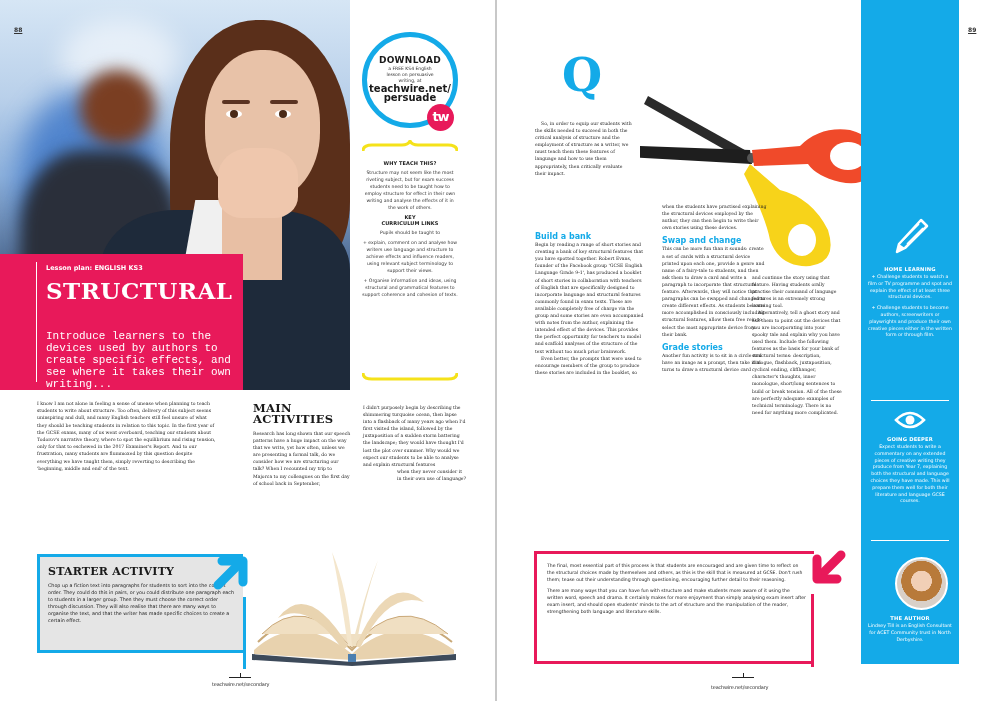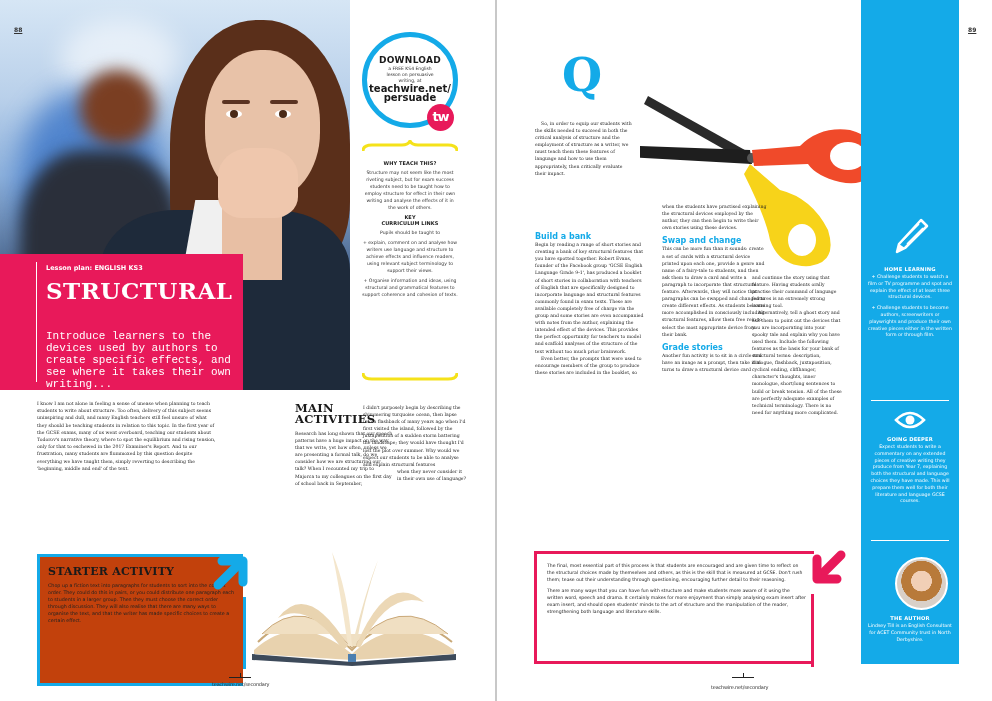--- a/index.html
+++ b/index.html
@@ -39,27 +39,27 @@
   .sidebar-left p { font-size: 4.6px; line-height: 7px; margin-bottom: 3px; }
 
   .title-box { position: absolute; left: 0; top: 254px; width: 243px; height: 136px; background: #e8195a; }
   .title-box .rule { position: absolute; left: 36px; top: 8px; width: 1px; height: 120px; background: #fff; }
   .title-box .kicker { position: absolute; left: 46px; top: 10px; font-family: "DejaVu Sans", sans-serif; font-size: 6.5px; font-weight: bold; color: #fff; }
   .title-box h1 { position: absolute; left: 46px; top: 26px; font-family: "DejaVu Serif", serif; font-size: 23px; line-height: 21px; font-weight: 900; color: #fff; letter-spacing: 0.5px; }
   .title-box .standfirst { position: absolute; left: 46px; top: 76px; width: 200px; font-family: Liberation Mono, monospace; font-size: 11px; line-height: 12px; color: #fff; }
 
   .intro { position: absolute; left: 37px; top: 400px; width: 180px; font-size: 4.6px; line-height: 7.2px; font-family: "DejaVu Serif", serif; color: #222; }
 
-  .starter { position: absolute; left: 37px; top: 554px; width: 206px; height: 132px; border: 3px solid #14aae8; border-right: none; padding: 8px 8px 12px 8px; background: #c2410c; }
+  .starter { position: absolute; left: 37px; top: 554px; width: 206px; height: 99px; border: 3px solid #14aae8; border-right: none; padding: 8px 8px 12px 8px; background: #e5e5e5; }
   .starter::after { content: ""; position: absolute; right: -3px; top: 40px; width: 3px; height: 72px; background: #14aae8; }
   .starter h3 { font-family: "DejaVu Serif", serif; font-size: 11px; font-weight: 900; color: #1a1a1a; letter-spacing: 0.2px; margin-bottom: 4px; }
   .starter p { font-family: "DejaVu Sans", sans-serif; font-size: 4.8px; line-height: 7px; color: #222; }
   .arrow-blue { position: absolute; left: 210px; top: 553px; width: 40px; height: 40px; }
 
-  .main-act { position: absolute; left: 253px; top: 403px; width: 98px; margin-left: 42px; }
+  .main-act { position: absolute; left: 253px; top: 403px; width: 98px; }
   .main-act h2 { font-family: "DejaVu Serif", serif; font-size: 11.5px; line-height: 11px; font-weight: 900; color: #1a1a1a; margin-bottom: 5px; letter-spacing: 0.3px; }
   .main-act p { font-size: 4.6px; line-height: 7.1px; color: #222; }
   .col2 { position: absolute; left: 363px; top: 404px; width: 104px; font-size: 4.6px; line-height: 7.1px; color: #222; }
   .col2 .tail { position: absolute; left: 34px; width: 70px; }
 
   .book { position: absolute; left: 248px; top: 550px; width: 212px; height: 116px; }
 
   .footer-url { position: absolute; font-family: "DejaVu Sans", sans-serif; font-size: 5px; color: #333; letter-spacing: -0.2px; }
   .footer-line { position: absolute; height: 1px; background: #222; }
   .footer-tick { position: absolute; width: 1px; height: 4px; background: #222; }

